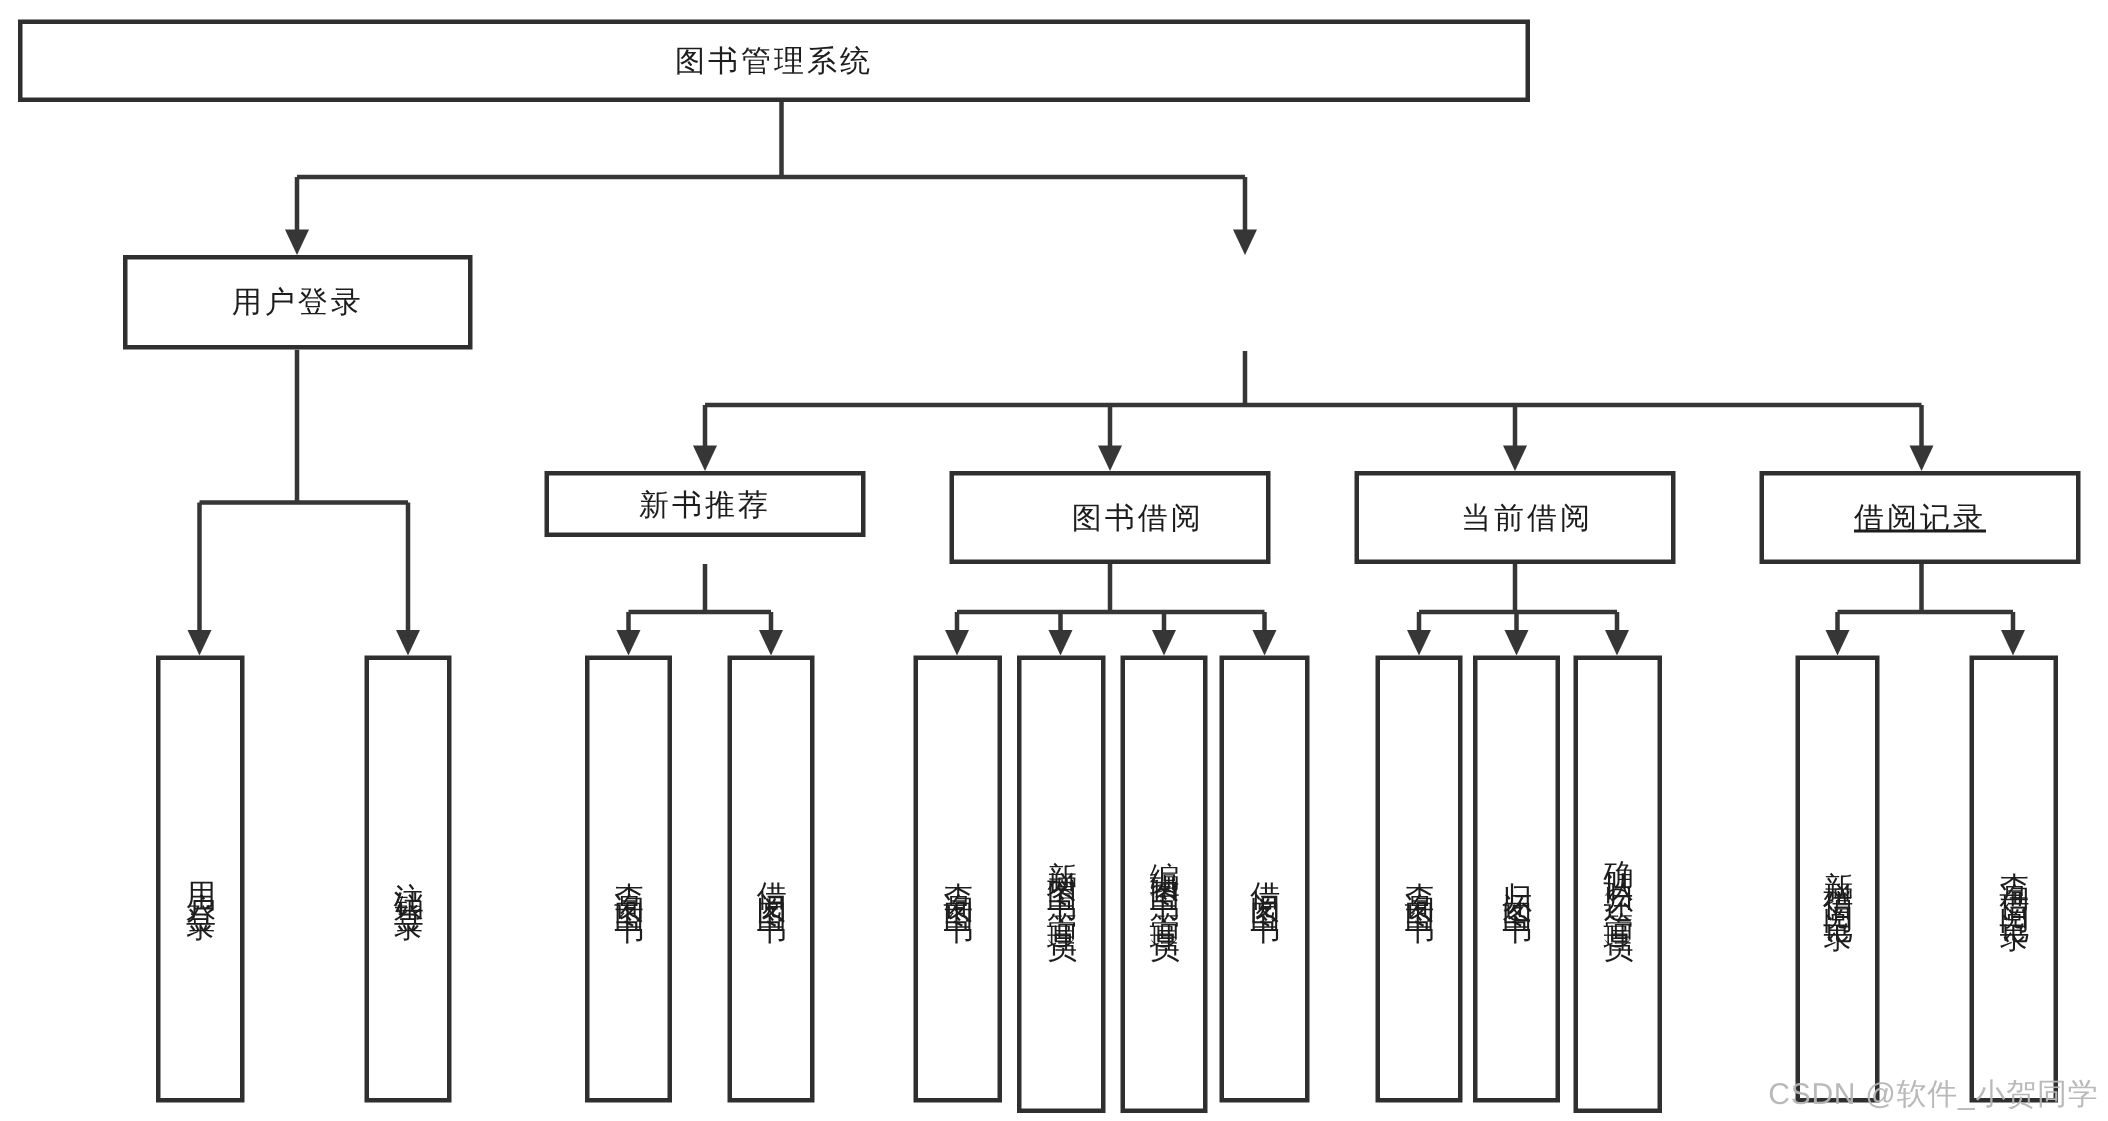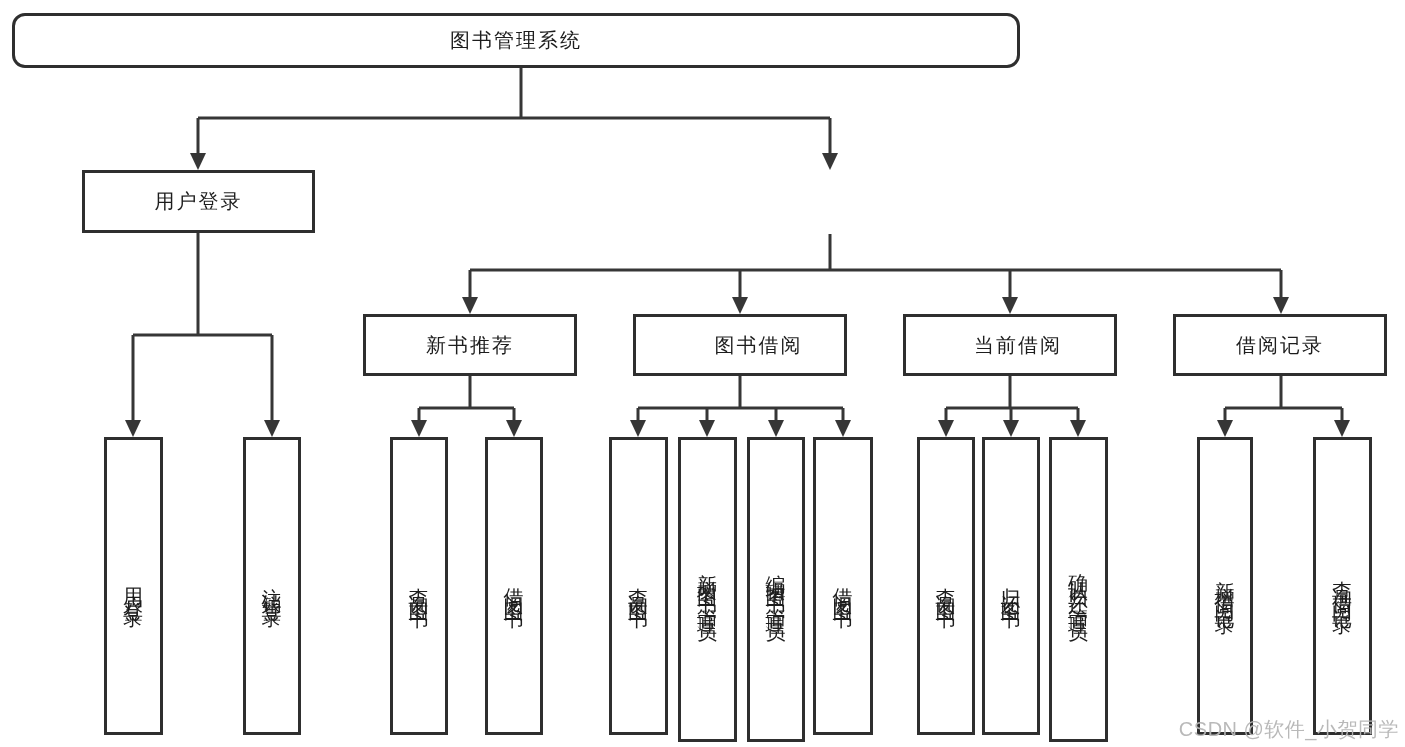--- a/index.html
+++ b/index.html
@@ -19,21 +19,21 @@
     font-size:20px; letter-spacing:7px; line-height:1;
   }
   .watermark {
     position:absolute; right:6px; bottom:4px; z-index:10;
     font-size:20px; letter-spacing:0.5px; opacity:0.95; white-space:nowrap;
   }
   
   #n-root   { left:12px;  top:13px;  width:1008px; height:55px; }
   #n-login  { left:82px;  top:170px; width:233px;  height:63px; }
   #n-mgmt   { left:713px; top:170px; width:235px;  height:64px; }
-  #n-rec    { left:363px; top:314px; width:214px;  height:62px;text-align:right; }
+  #n-rec    { left:363px; top:314px; width:214px;  height:44px;text-align:right; }
   #n-borrow { left:633px; top:314px; width:214px;  height:62px; }
   #n-cur    { left:903px; top:314px; width:214px;  height:62px;padding-left:16px; }
   #n-hist   { left:1173px;top:314px; width:214px;  height:62px; }
   #n-l-a { left:104px; top:437px; width:59px; height:298px; }
   #n-l-b { left:243px; top:437px; width:58px; height:298px; }
   #n-r-a { left:390px; top:437px; width:58px; height:298px; }
   #n-r-b { left:485px; top:437px; width:58px; height:298px; }
   #n-b-a { left:609px; top:437px; width:59px; height:298px; }
   #n-b-b { left:678px; top:437px; width:59px; height:305px; }
   #n-b-c { left:747px; top:437px; width:58px; height:305px; }
@@ -71,38 +71,38 @@
       <polygon points="835,420 851,420 843,437" fill="#363636"></polygon>
       <path d="M1010 376V408M946 408H1078M946 408V423M1011 408V423M1078 408V423" fill="none" stroke="#363636" stroke-width="3"></path>
       <polygon points="938,420 954,420 946,437" fill="#363636"></polygon>
       <polygon points="1003,420 1019,420 1011,437" fill="#363636"></polygon>
       <polygon points="1070,420 1086,420 1078,437" fill="#363636"></polygon>
       <path d="M1281 376V408M1225 408H1342M1225 408V423M1342 408V423" fill="none" stroke="#363636" stroke-width="3"></path>
       <polygon points="1217,420 1233,420 1225,437" fill="#363636"></polygon>
       <polygon points="1334,420 1350,420 1342,437" fill="#363636"></polygon>
     </svg>
 
-  <div class="node h" id="n-root" style="border-color: rgb(47, 47, 47); border-radius: 13px;">
+  <div class="node h" id="n-root" style="border-color: rgb(47, 47, 47);">
     <span>图书管理系统</span>
   </div>
 
   <div class="node h" id="n-login" style="border-color: rgb(47, 47, 47);">
     <span>用户登录</span>
   </div>
 
   <div class="node h" id="n-rec" style="border-color: rgb(47, 47, 47);">
     <span>新书推荐</span>
   </div>
   <div class="node h" id="n-borrow" style="border-color: rgb(47, 47, 47); padding-left: 37px;">
     <span>图书借阅</span>
   </div>
   <div class="node h" id="n-cur" style="border-color: rgb(47, 47, 47);">
     <span>当前借阅</span>
   </div>
-  <div class="node h" id="n-hist" style="border-color: rgb(47, 47, 47);">
+  <div class="node h" id="n-hist" style="border-color: rgb(47, 47, 47); text-decoration: underline;">
     <span>借阅记录</span>
   </div>
 
   <div class="node v" id="n-l-a" style="border-color: rgb(47, 47, 47);">
     <span>用户登录</span>
   </div>
   <div class="node v" id="n-l-b" style="border-color: rgb(47, 47, 47);">
     <span>注销登录</span>
   </div>
 

